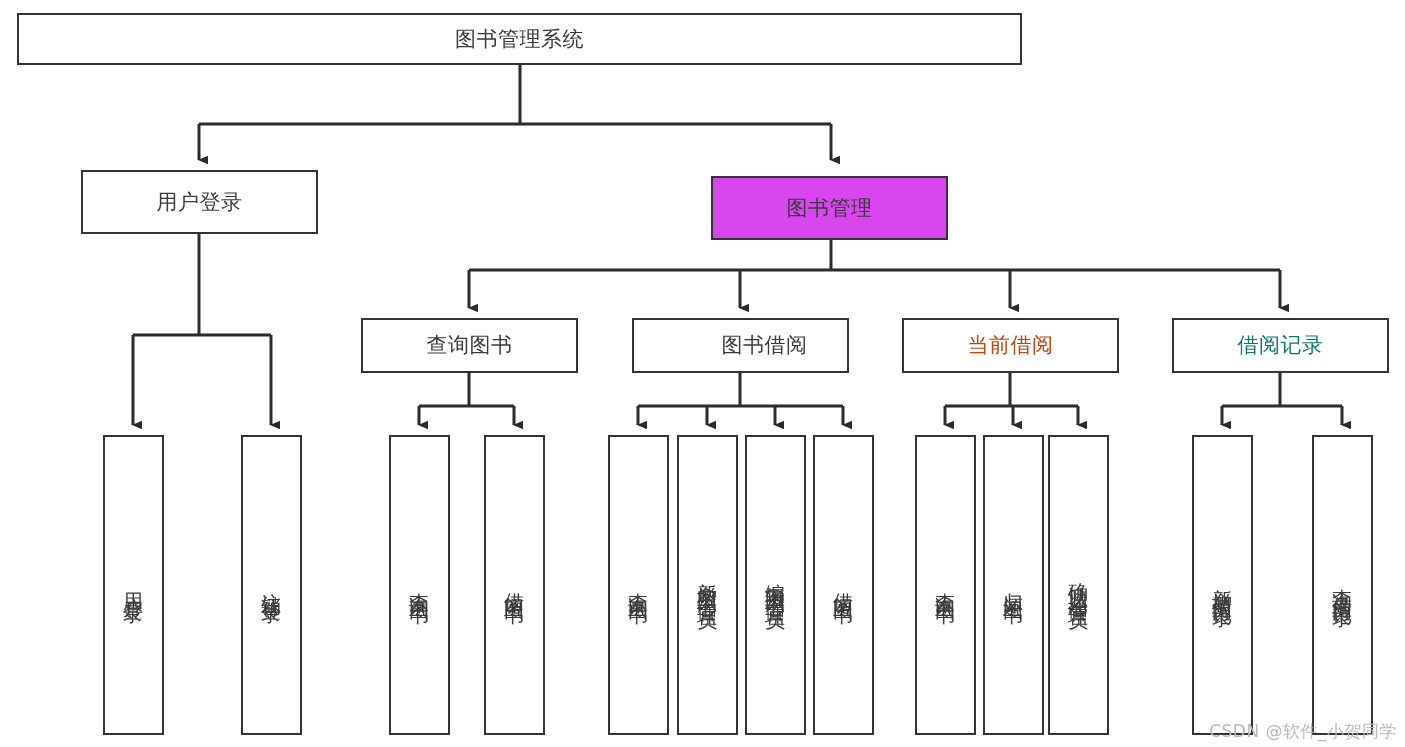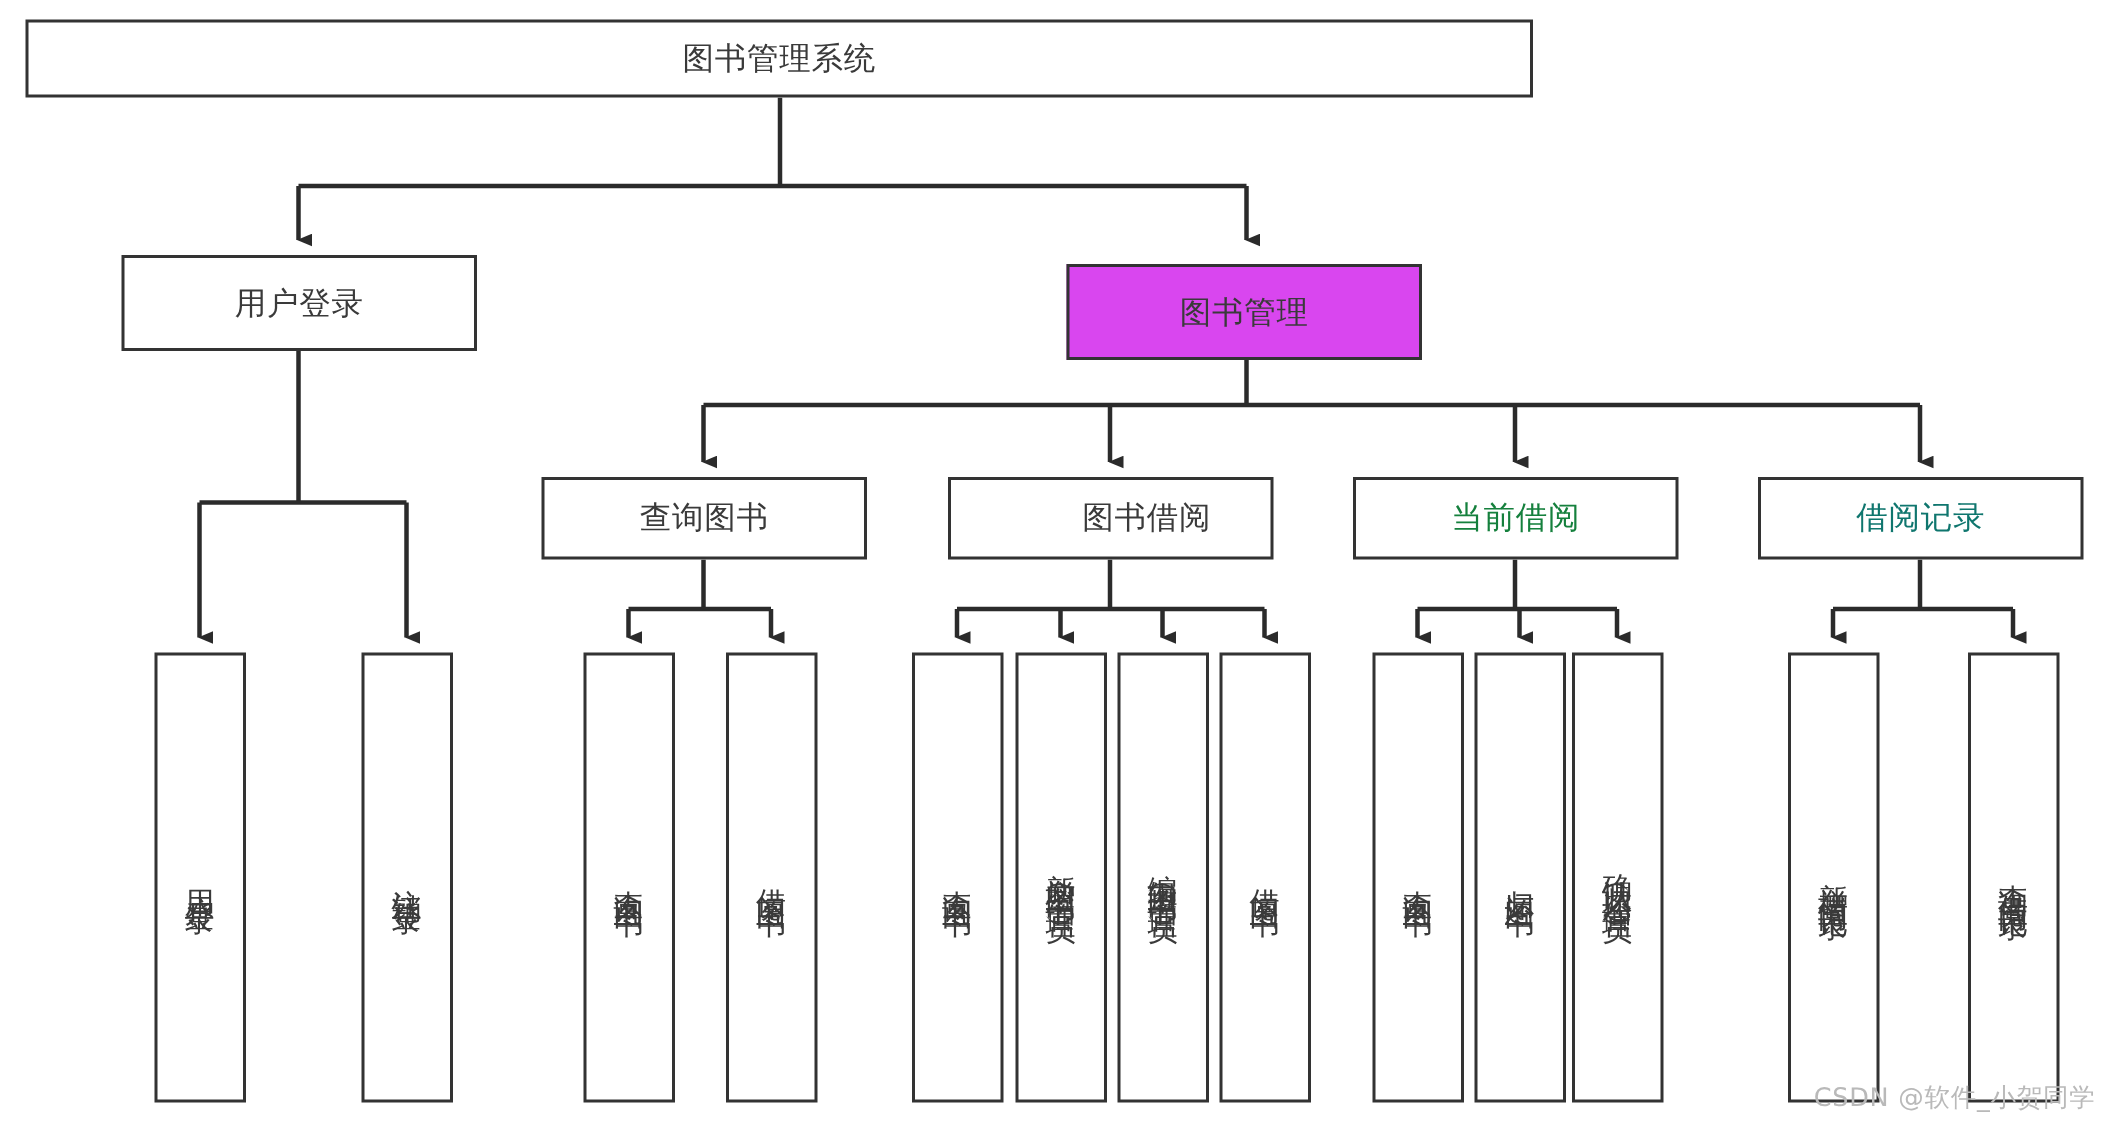--- a/index.html
+++ b/index.html
@@ -136,21 +136,21 @@
   <div class="node horizontal" style="left: 711px; top: 176px; width: 237px; height: 64px; border-color: rgb(51, 51, 51); background: #d946ef; color: rgb(58, 58, 58);">
     <span>图书管理</span>
   </div>
 
   <div class="node horizontal" style="left: 361px; top: 318px; width: 217px; height: 55px; border-color: rgb(51, 51, 51); background: rgb(255, 255, 255); color: rgb(58, 58, 58);">
     <span>查询图书</span>
   </div>
   <div class="node horizontal" style="left: 632px; top: 318px; width: 217px; height: 55px; border-color: rgb(51, 51, 51); background: rgb(255, 255, 255); color: rgb(58, 58, 58); padding-left: 48px;">
     <span>图书借阅</span>
   </div>
-  <div class="node horizontal" style="left: 902px; top: 318px; width: 217px; height: 55px; border-color: rgb(51, 51, 51); background: rgb(255, 255, 255); color: #15803d;">
+  <div class="node horizontal" style="left: 902px; top: 318px; width: 217px; height: 55px; border-color: rgb(51, 51, 51); background: rgb(255, 255, 255); color: #c2410c;">
     <span>当前借阅</span>
   </div>
   <div class="node horizontal" style="left: 1172px; top: 318px; width: 217px; height: 55px; border-color: rgb(51, 51, 51); background: rgb(255, 255, 255); color: #0f766e;">
     <span>借阅记录</span>
   </div>
 
   <div class="node vertical" style="left: 103px; top: 435px; width: 61px; height: 300px; border-color: rgb(51, 51, 51); background: rgb(255, 255, 255); color: rgb(58, 58, 58);">
     <span class="vtext">用户登录</span>
   </div>
   <div class="node vertical" style="left: 241px; top: 435px; width: 61px; height: 300px; border-color: rgb(51, 51, 51); background: rgb(255, 255, 255); color: rgb(58, 58, 58);">

